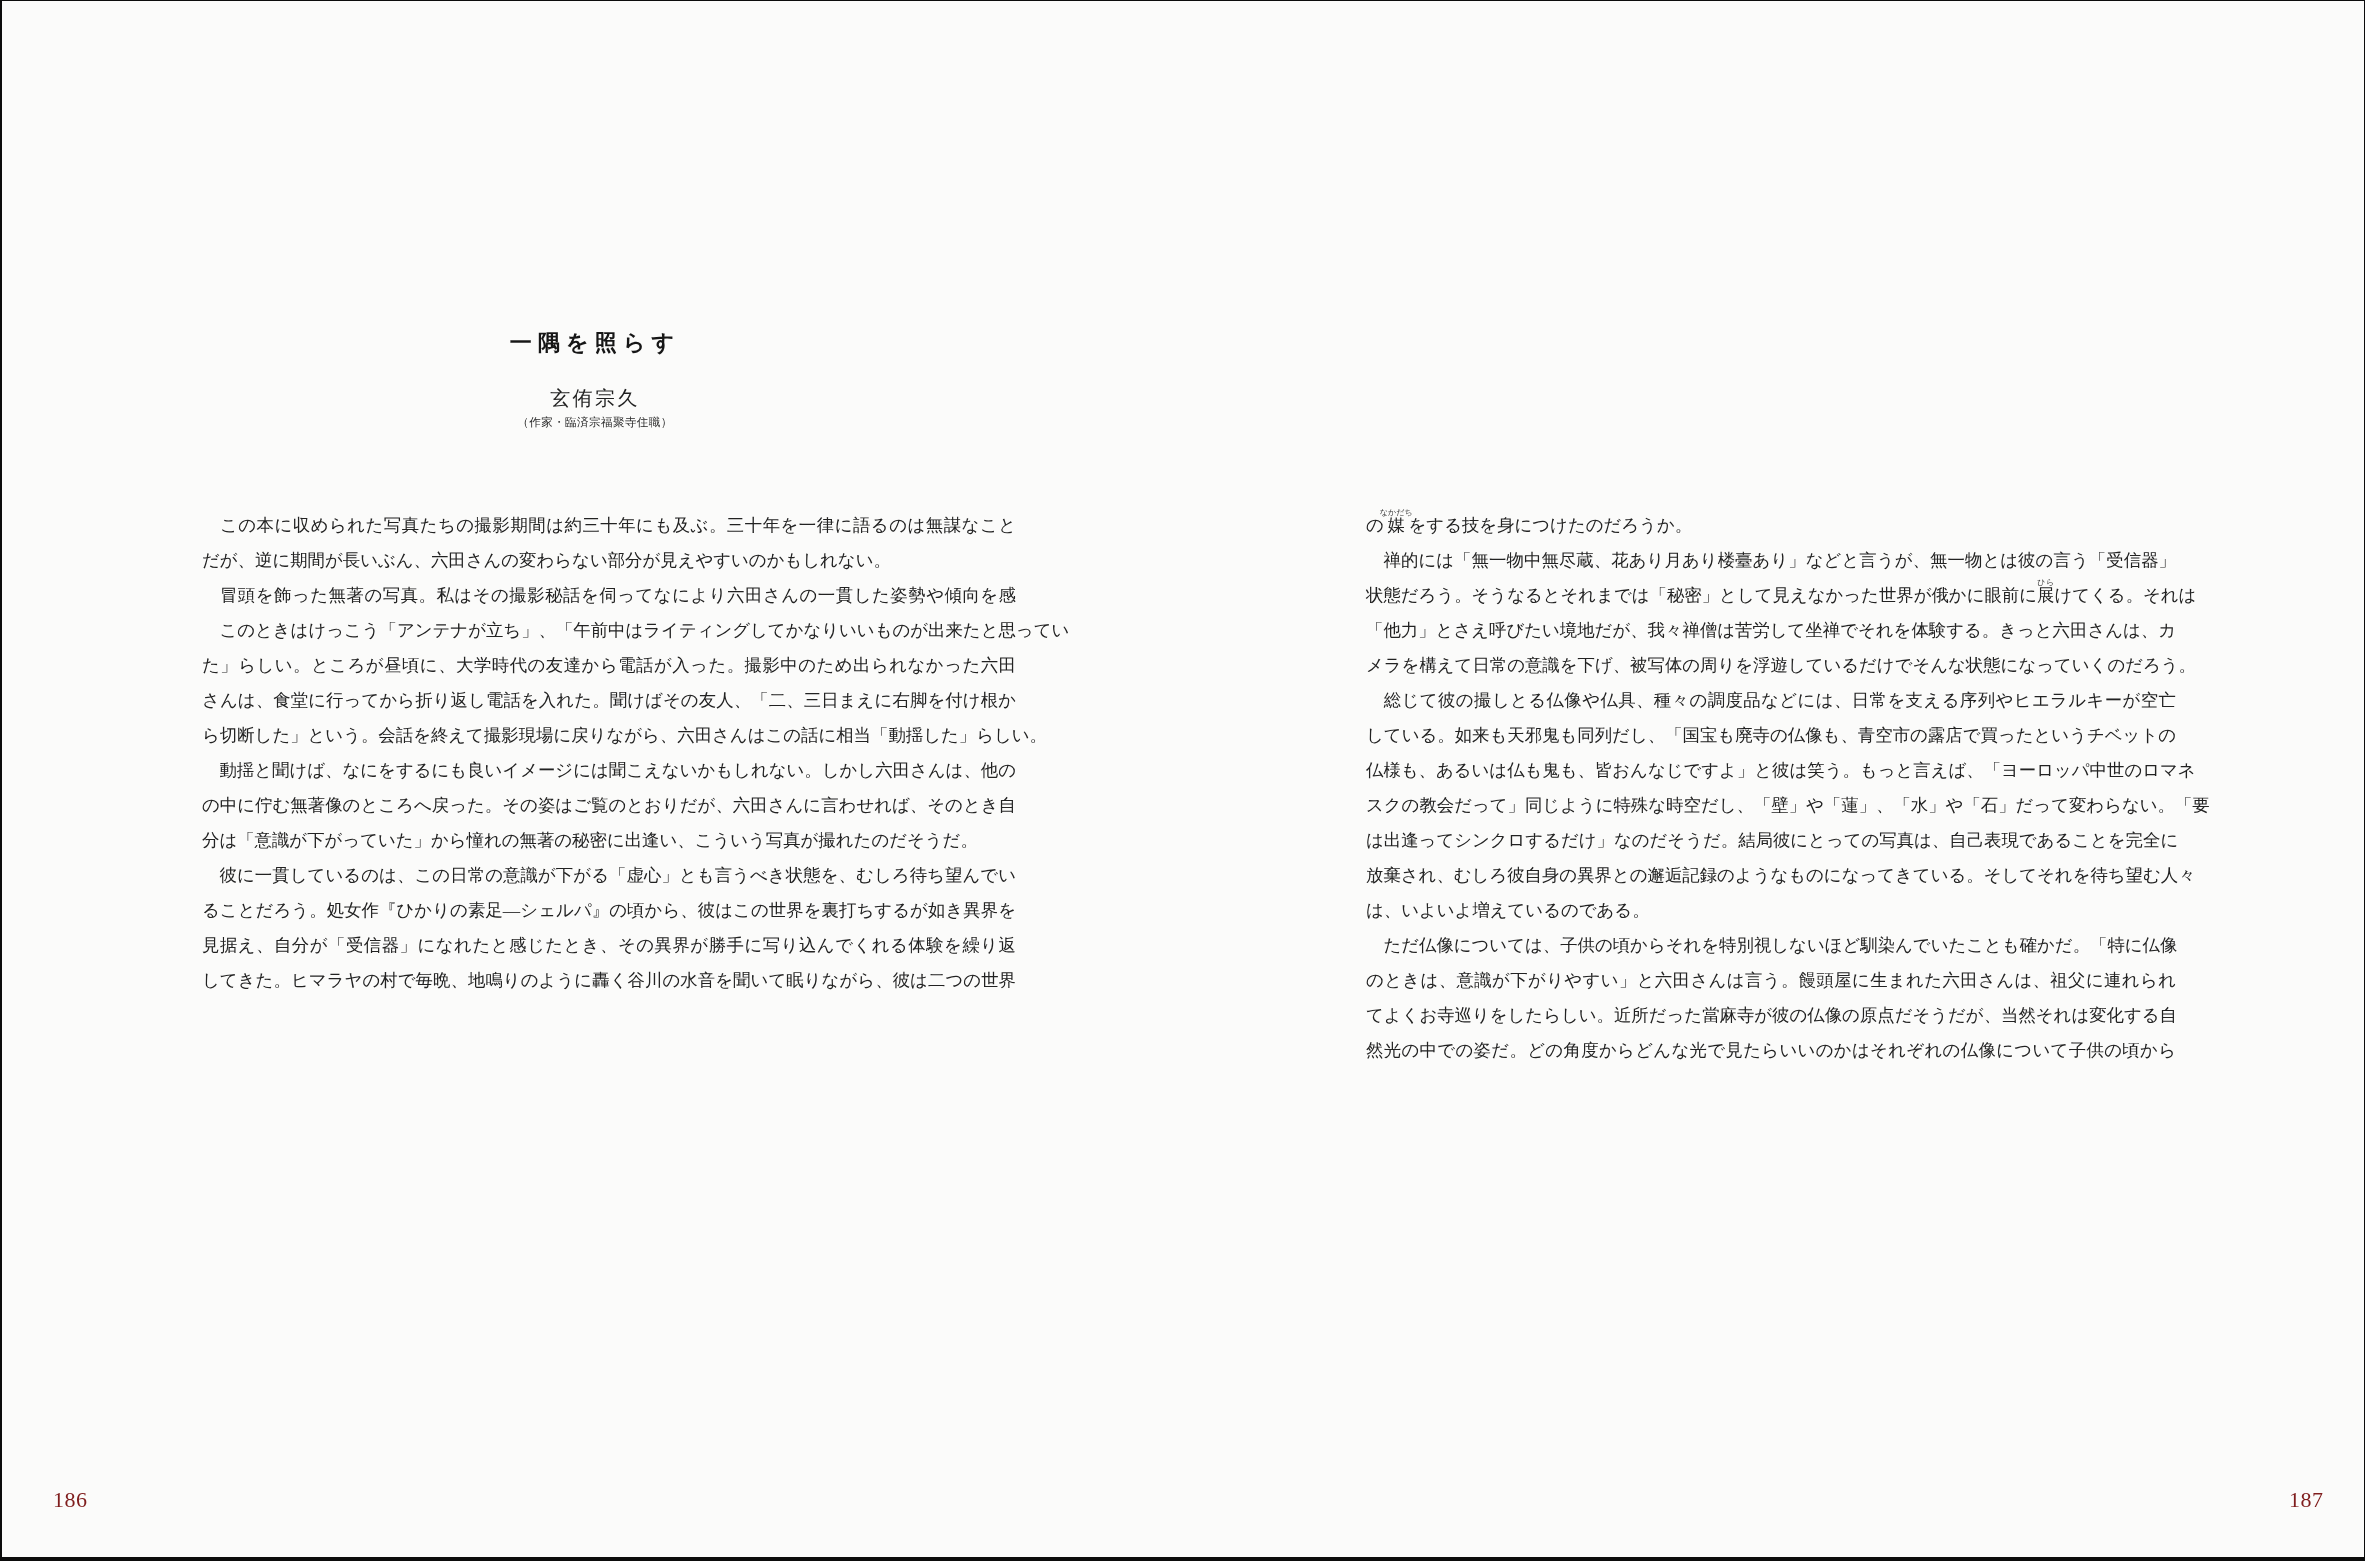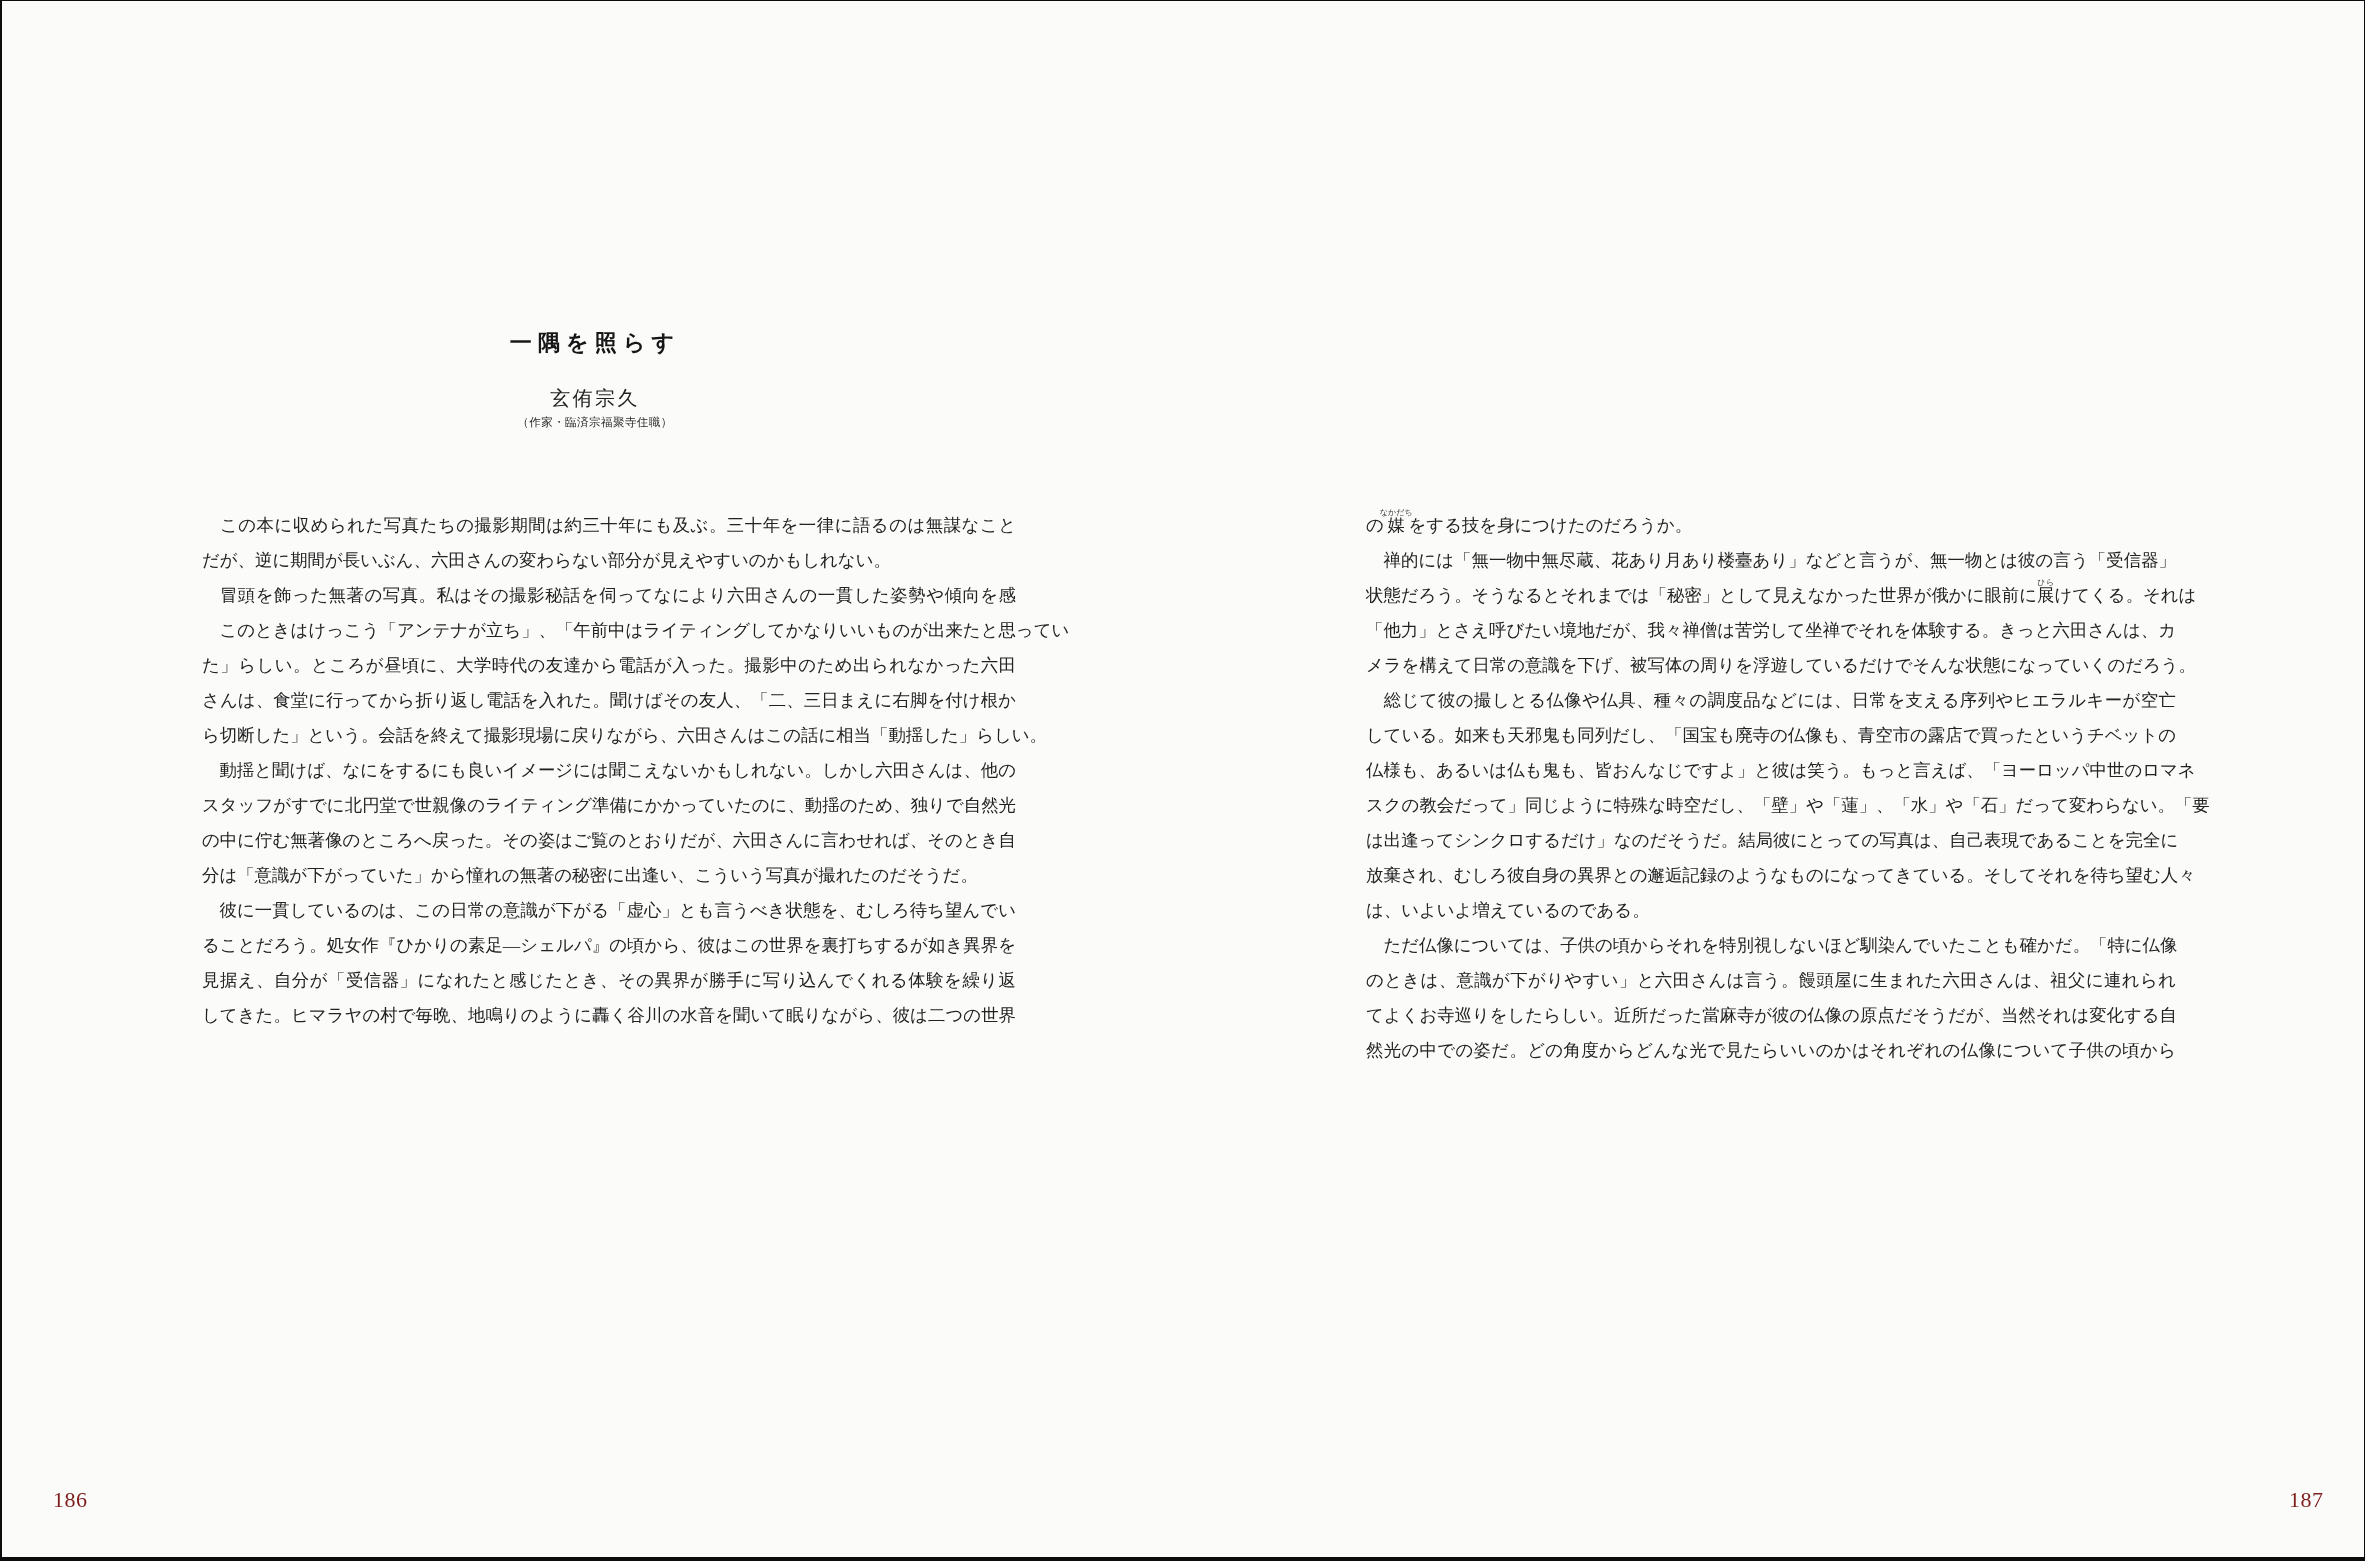--- a/index.html
+++ b/index.html
@@ -63,21 +63,20 @@
 
   <div class="col col-left">
     <div class="line">　この本に収められた写真たちの撮影期間は約三十年にも及ぶ。三十年を一律に語るのは無謀なこと</div>
     <div class="line end">だが、逆に期間が長いぶん、六田さんの変わらない部分が見えやすいのかもしれない。</div>
     <div class="line">　冒頭を飾った無著の写真。私はその撮影秘話を伺ってなにより六田さんの一貫した姿勢や傾向を感</div>
     <div class="line">　このときはけっこう「アンテナが立ち」、「午前中はライティングしてかなりいいものが出来たと思ってい</div>
     <div class="line">た」らしい。ところが昼頃に、大学時代の友達から電話が入った。撮影中のため出られなかった六田</div>
     <div class="line">さんは、食堂に行ってから折り返し電話を入れた。聞けばその友人、「二、三日まえに右脚を付け根か</div>
     <div class="line end">ら切断した」という。会話を終えて撮影現場に戻りながら、六田さんはこの話に相当「動揺した」らしい。</div>
     <div class="line">　動揺と聞けば、なにをするにも良いイメージには聞こえないかもしれない。しかし六田さんは、他の</div>
-    <div class="line">スタッフがすでに北円堂で世親像のライティング準備にかかっていたのに、動揺のため、独りで自然光</div>
     <div class="line">の中に佇む無著像のところへ戻った。その姿はご覧のとおりだが、六田さんに言わせれば、そのとき自</div>
     <div class="line end">分は「意識が下がっていた」から憧れの無著の秘密に出逢い、こういう写真が撮れたのだそうだ。</div>
     <div class="line">　彼に一貫しているのは、この日常の意識が下がる「虚心」とも言うべき状態を、むしろ待ち望んでい</div>
     <div class="line">ることだろう。処女作『ひかりの素足―シェルパ』の頃から、彼はこの世界を裏打ちするが如き異界を</div>
     <div class="line">見据え、自分が「受信器」になれたと感じたとき、その異界が勝手に写り込んでくれる体験を繰り返</div>
     <div class="line">してきた。ヒマラヤの村で毎晩、地鳴りのように轟く谷川の水音を聞いて眠りながら、彼は二つの世界</div>
   </div>
 
   <div class="col col-right">
     <div class="line end"><span>の</span><ruby><span>媒</span><rt>なかだち</rt></ruby><span>をする技を身につけたのだろうか。</span></div>

